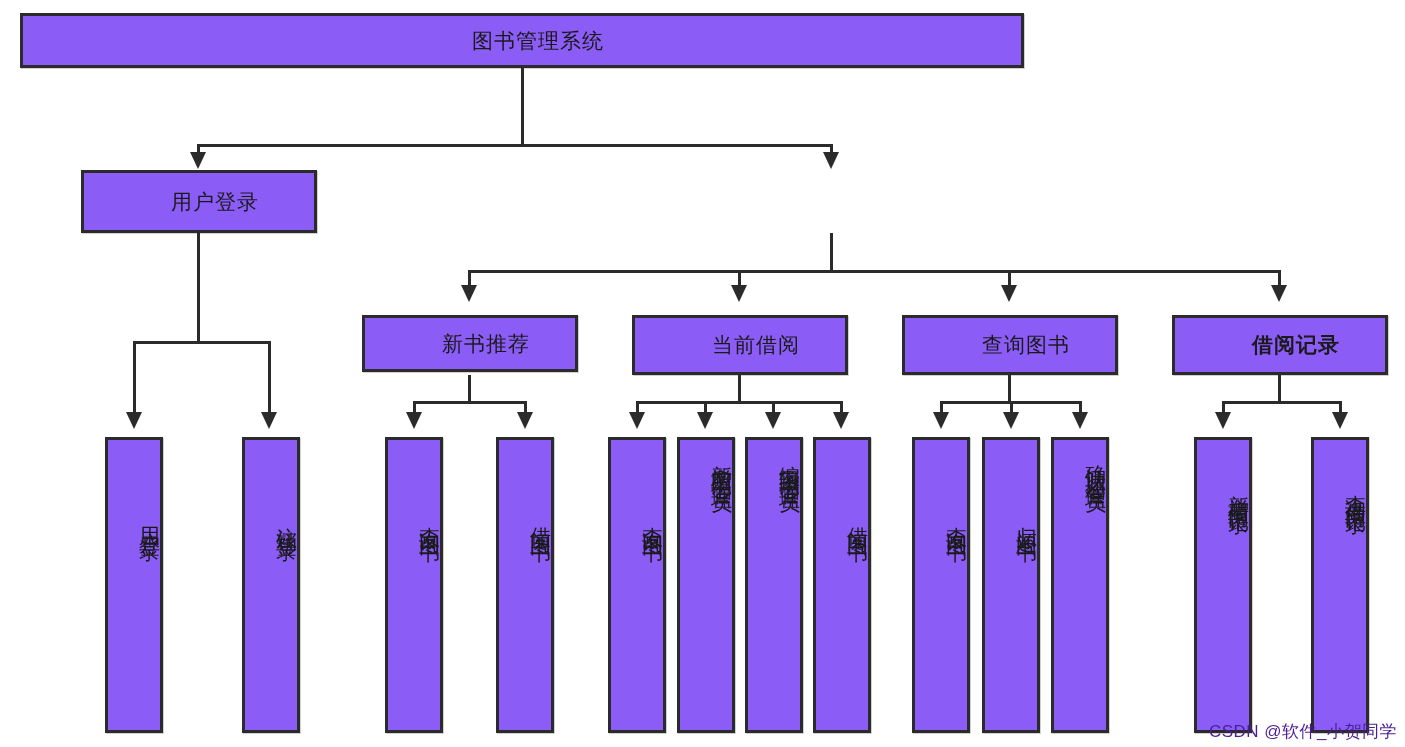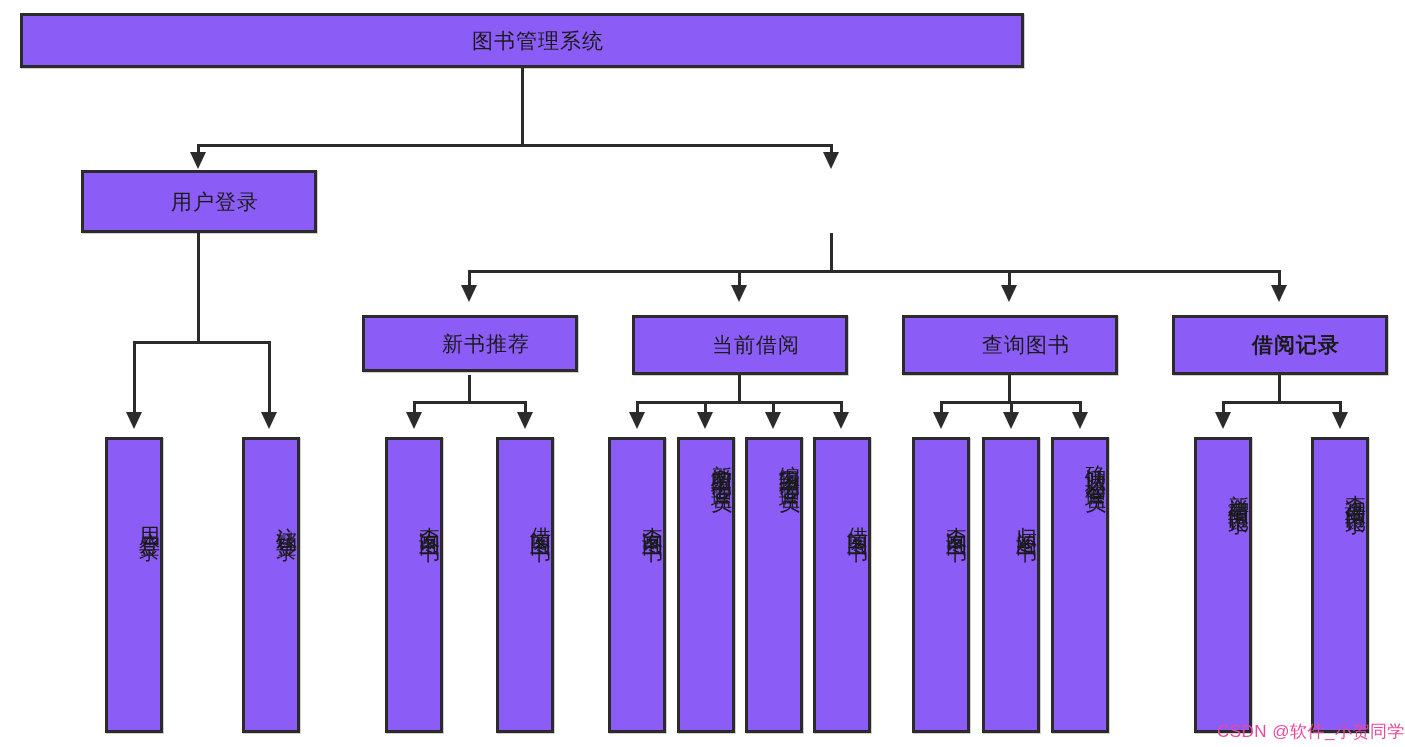--- a/index.html
+++ b/index.html
@@ -75,24 +75,24 @@
     width: 0;
     height: 0;
     border-left: 8px solid transparent;
     border-right: 8px solid transparent;
     border-top: 17px solid #2b2b2b;
   }
 
   
   #watermark {
     position: absolute;
-    right: 0;
+    right: 8px;
     bottom: 4px;
     font-size: 17px;
-    color: #ec4899;
+    color: #4c1d95;
     white-space: nowrap;
     letter-spacing: 0.5px;
   }
 </style>
 </head>
 <body>
 
 <div id="canvas">
 
   <div class="node root" style="left:20px; top:13px; width:1004px; height:55px;">

